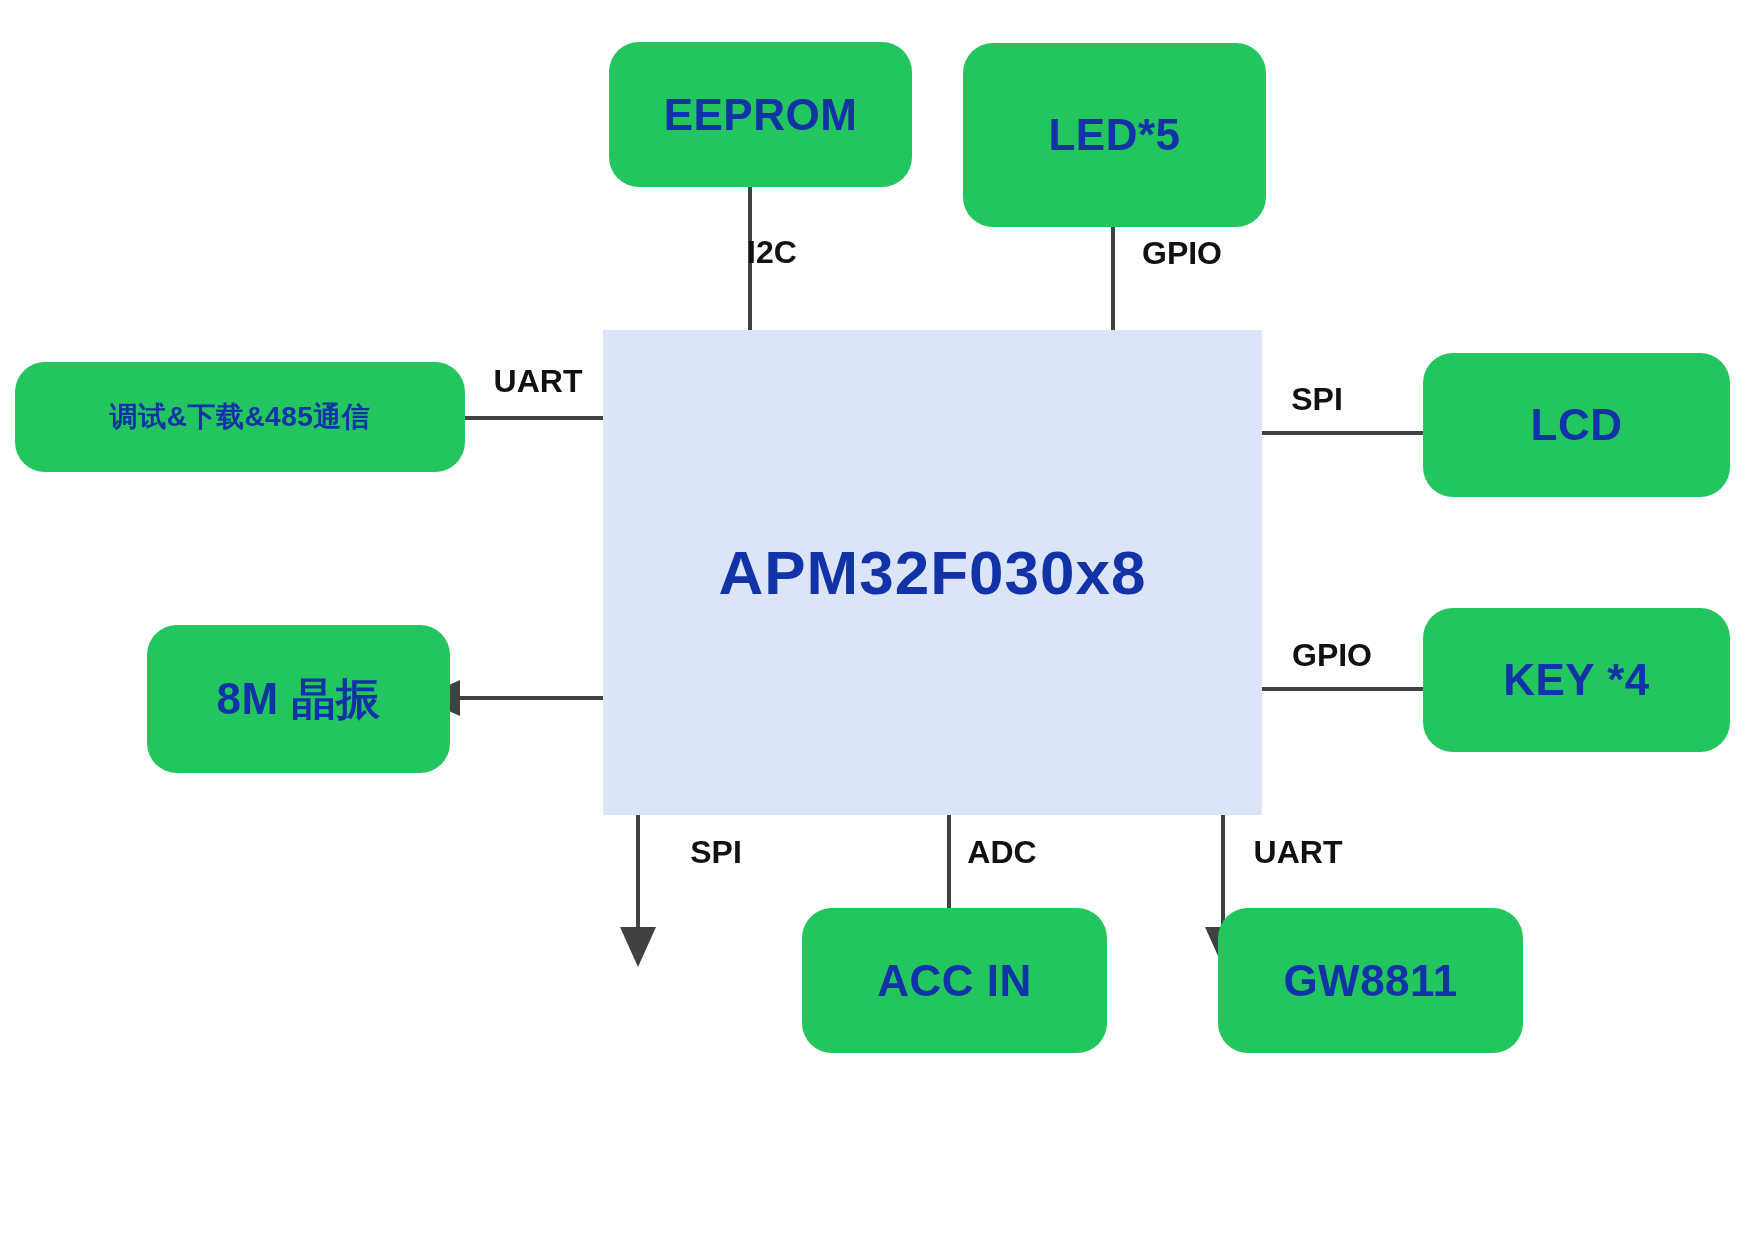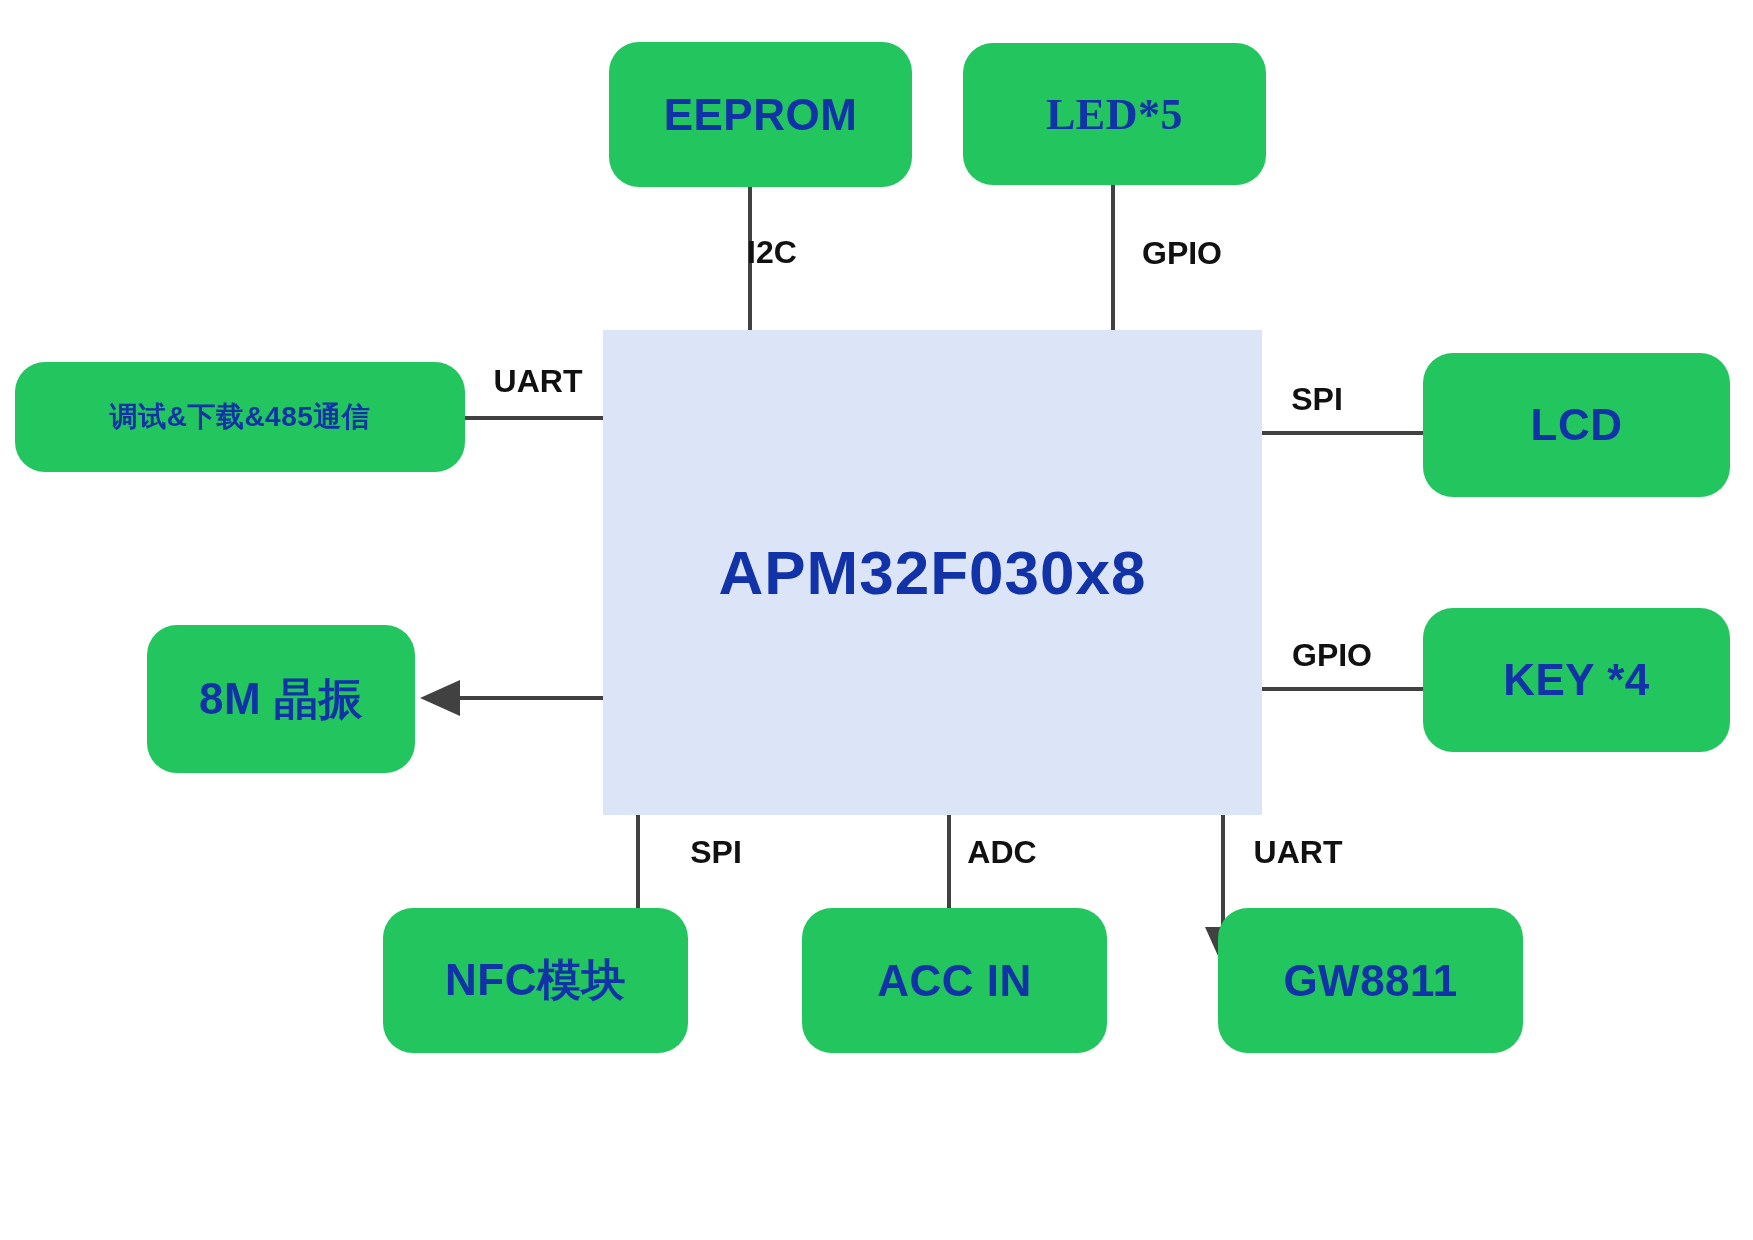--- a/index.html
+++ b/index.html
@@ -21,24 +21,24 @@
   .bus-label{
     position:absolute;transform:translate(-50%,-50%);
     color:#111111;font-weight:bold;font-size:32px;white-space:nowrap;
   }
   .cjk{font-size:28px;}
   svg.wires{position:absolute;left:0;top:0;pointer-events:none;}
   .wire line{stroke:#414141;stroke-width:4;}
   .wire polygon{fill:#414141;stroke:none;}
   
   #n-eeprom{left:609px;top:42px;width:303px;height:145px;}
-  #n-led{left:963px;top:43px;width:303px;height:142px;font-family:Liberation Serif, serif;}
+  #n-led{left:963px;top:43px;width:303px;height:184px;}
   #n-debug{left:15px;top:362px;width:450px;height:110px;}
   #n-lcd{left:1423px;top:353px;width:307px;height:144px;}
-  #n-osc{left:147px;top:625px;width:268px;height:148px;}
+  #n-osc{left:147px;top:625px;width:303px;height:148px;}
   #n-key{left:1423px;top:608px;width:307px;height:144px;}
   #n-nfc{left:383px;top:908px;width:305px;height:145px;}
   #n-acc{left:802px;top:908px;width:305px;height:145px;}
   #n-gw{left:1218px;top:908px;width:305px;height:145px;}
   
   #l-i2c{left:772px;top:252px;}
   #l-gpio-top{left:1182px;top:253px;}
   #l-uart-left{left:538px;top:381px;}
   #l-spi-right{left:1317px;top:399px;}
   #l-gpio-right{left:1332px;top:655px;}
@@ -123,23 +123,20 @@
   </div>
   <div class="node" id="n-lcd">
     <span>LCD</span>
   </div>
   <div class="node" id="n-osc">
     <span>8M 晶振</span>
   </div>
   <div class="node" id="n-key">
     <span>KEY *4</span>
   </div>
-  <div class="node" id="n-nfc">
-    <span>NFC模块</span>
-  </div>
   <div class="node" id="n-acc">
     <span>ACC IN</span>
   </div>
   <div class="node" id="n-gw">
     <span>GW8811</span>
   </div>
 
   <div class="bus-label" id="l-i2c">I2C</div>
   <div class="bus-label" id="l-gpio-top">GPIO</div>
   <div class="bus-label" id="l-uart-left">UART</div>

